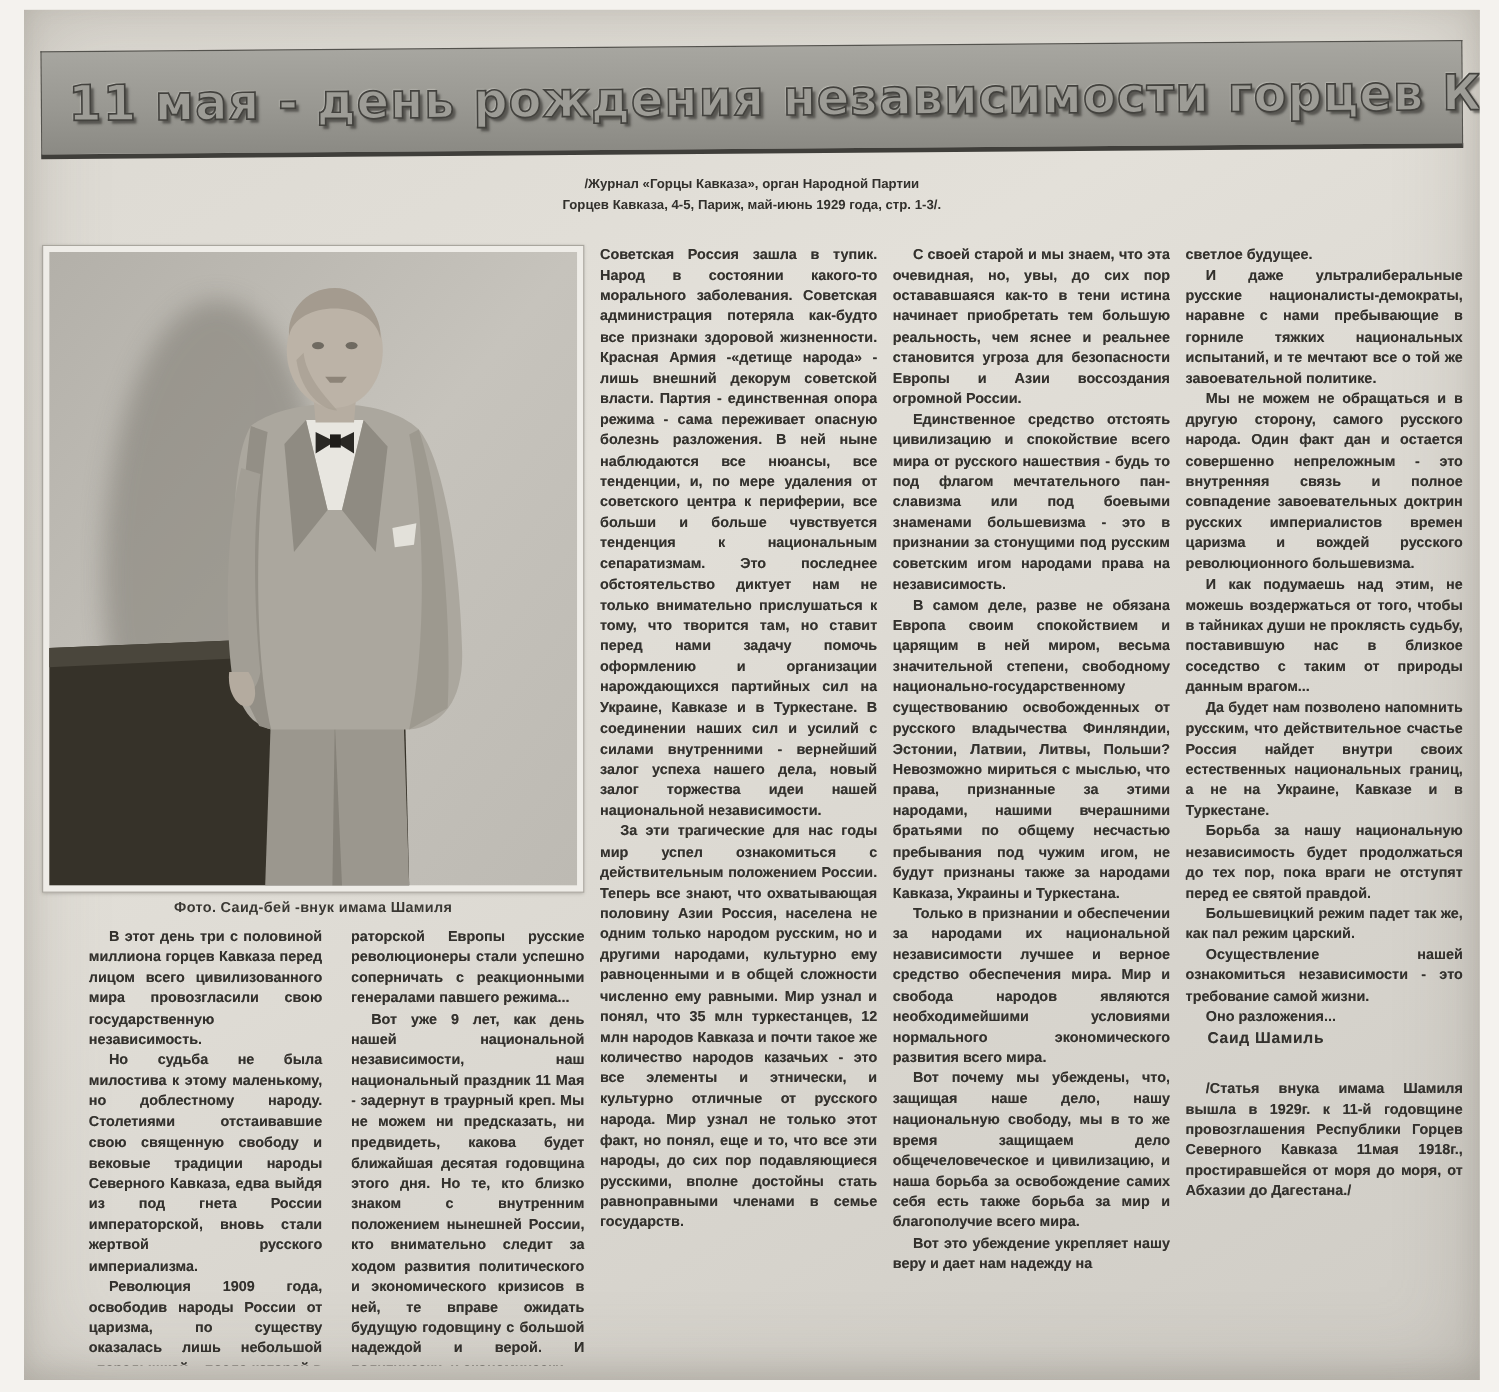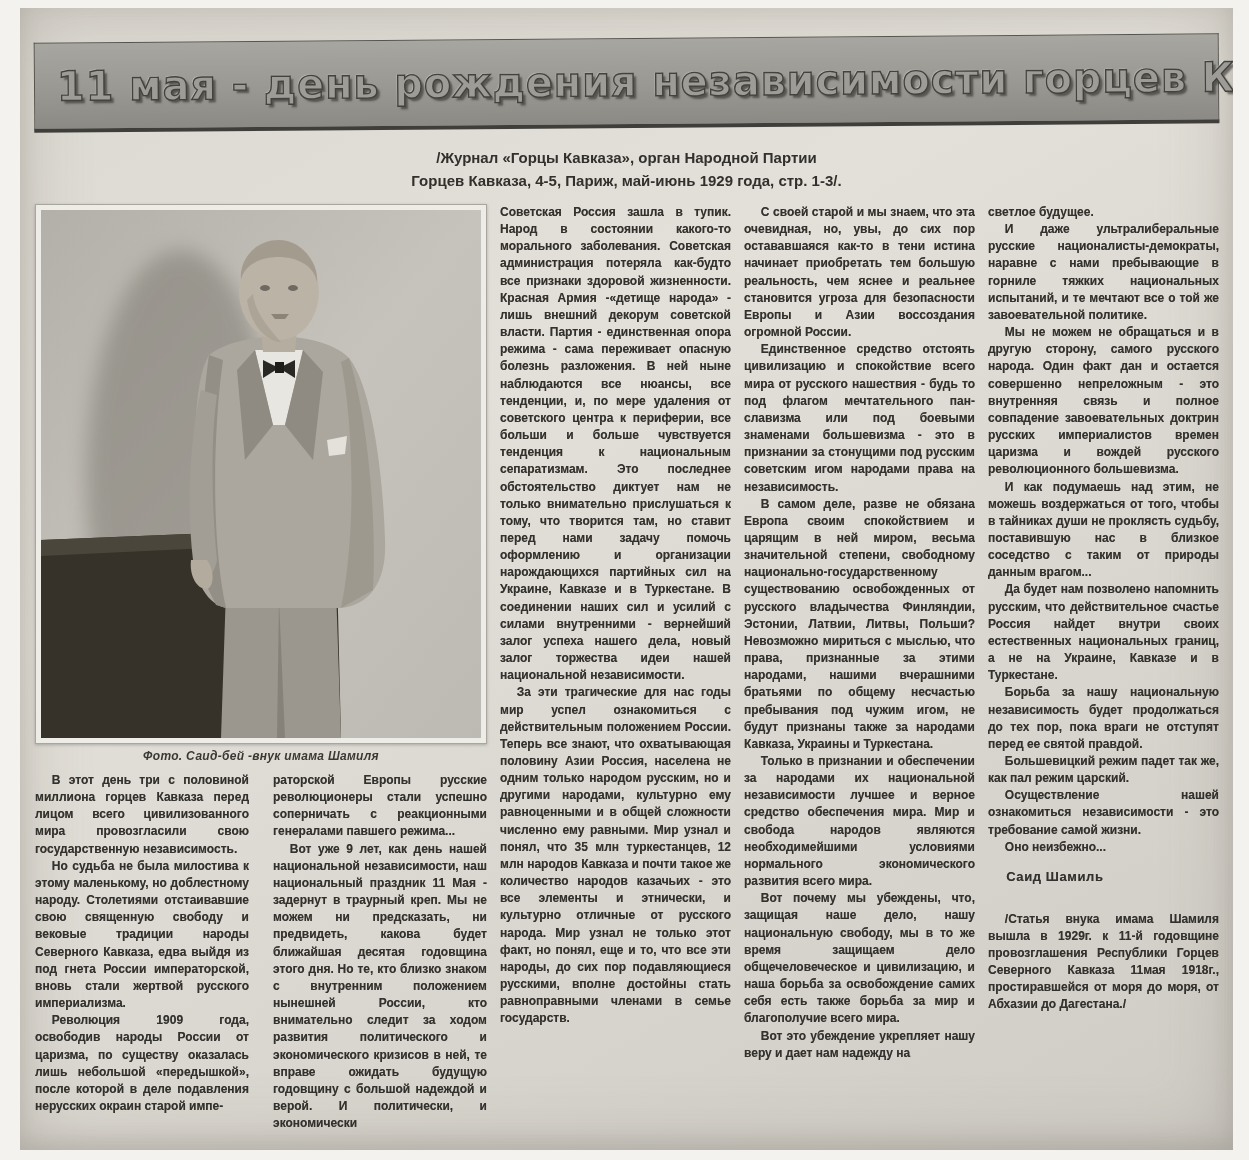--- a/index.html
+++ b/index.html
@@ -27,46 +27,46 @@
     font-weight:bold;font-size:41px;white-space:nowrap;
     transform:scaleX(.97);transform-origin:left center;
     color:#9d9c96;
     -webkit-text-stroke:1.4px #43423e;
     text-shadow:3px 3px 2px rgba(45,44,40,.6), -1px -1px 1px rgba(235,234,228,.55);
     letter-spacing:1px;
   }
   
   .source{
     position:absolute;top:138px;left:0;width:100%;text-align:center;
-    font-weight:bold;font-size:15px;line-height:1.55;color:#32302c;
+    font-weight:bold;font-size:11px;line-height:1.55;color:#32302c;
   }
   
   .content{
     position:absolute;left:15px;right:14px;top:196px;bottom:12px;
     display:flex;gap:13px;
   }
   .left-block{width:452px;flex:none;display:flex;flex-direction:column;}
   .photo-frame{
     height:540px;flex:none;background:#eeece7;border:1px solid #a9a69e;
     padding:5px;box-sizing:border-box;box-shadow:0 1px 3px rgba(80,76,68,.35);
   }
   .photo-frame svg{width:100%;height:100%;display:block;}
   .caption{
     text-align:center;font-size:12px;font-weight:bold;color:#3a3833;
-    margin:5px 0 9px;flex:none;letter-spacing:.3px;font-style:italic;
+    margin:5px 0 9px;flex:none;letter-spacing:.3px;
   }
-  .two-cols{flex:1;display:flex;gap:24px;overflow:hidden;}
+  .two-cols{flex:1;display:flex;gap:24px;overflow:hidden;margin-left:39px;}
   .col{
     flex:1;overflow:hidden;text-align:justify;
     font-size:12px;line-height:1.43;font-weight:bold;color:#33312d;
     text-shadow:0 0 .4px rgba(51,49,45,.5);
   }
   .col p{margin:0;text-indent:1.4em;}
   .col p.noindent{text-indent:0;}
-  .col p.sig{font-size:13px;letter-spacing:.6px;text-align:left;margin-top:12px;}
+  .col p.sig{font-size:13px;letter-spacing:.6px;text-align:left;}
   .col p.note{margin-top:24px;}
   .tallcol{flex:1;}
   
   .artifact{
     position:absolute;left:388px;top:204px;width:52px;height:23px;
     background:#edebe6;border:2px solid #3b3a36;box-sizing:border-box;
   }
 </style>
 </head>
 <body>
@@ -166,19 +166,19 @@
       </div>
     <div class="col tallcol">
         <p class="noindent">светлое будущее.</p>
         <p>И даже ультралиберальные русские националисты-демократы, наравне с нами пребывающие в горниле тяжких национальных испытаний, и те мечтают все о той же завоевательной политике.</p>
         <p>Мы не можем не обращаться и в другую сторону, самого русского народа. Один факт дан и остается совершенно непреложным - это внутренняя связь и полное совпадение завоевательных доктрин русских империалистов времен царизма и вождей русского революционного большевизма.</p>
         <p>И как подумаешь над этим, не можешь воздержаться от того, чтобы в тайниках души не проклясть судьбу, поставившую нас в близкое соседство с таким от природы данным врагом...</p>
         <p>Да будет нам позволено напомнить русским, что действительное счастье Россия найдет внутри своих естественных национальных границ, а не на Украине, Кавказе и в Туркестане.</p>
         <p>Борьба за нашу национальную независимость будет продолжаться до тех пор, пока враги не отступят перед ее святой правдой.</p>
         <p>Большевицкий режим падет так же, как пал режим царский.</p>
         <p>Осуществление нашей ознакомиться независимости - это требование самой жизни.</p>
-        <p>Оно неизбежно...</p>
+        <p>Оно разложения...</p>
         <p class="sig">Саид Шамиль</p>
         <p class="note">/Статья внука имама Шамиля вышла в 1929г. к 11-й годовщине провозглашения Республики Горцев Северного Кавказа 11мая 1918г., простиравшейся от моря до моря, от Абхазии до Дагестана./</p>
       </div>
 
   </div>
 </div>
 
 </body></html>

